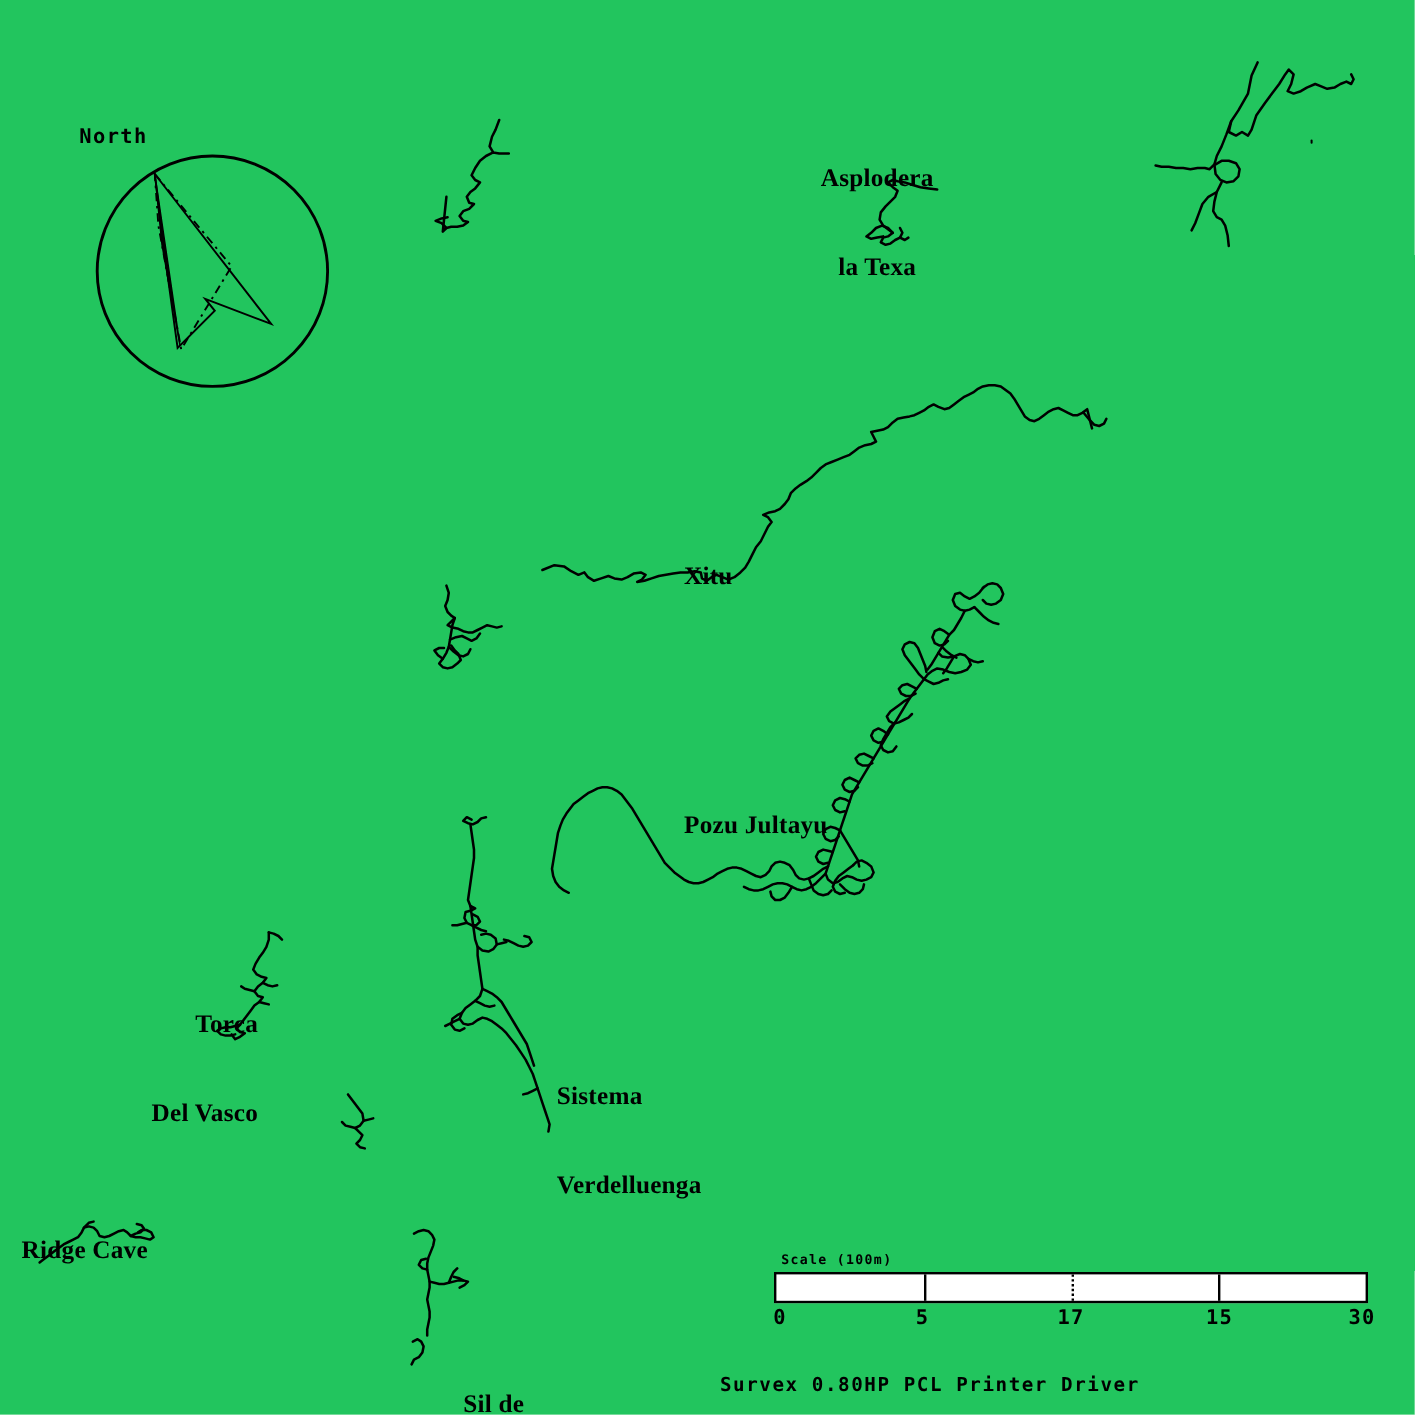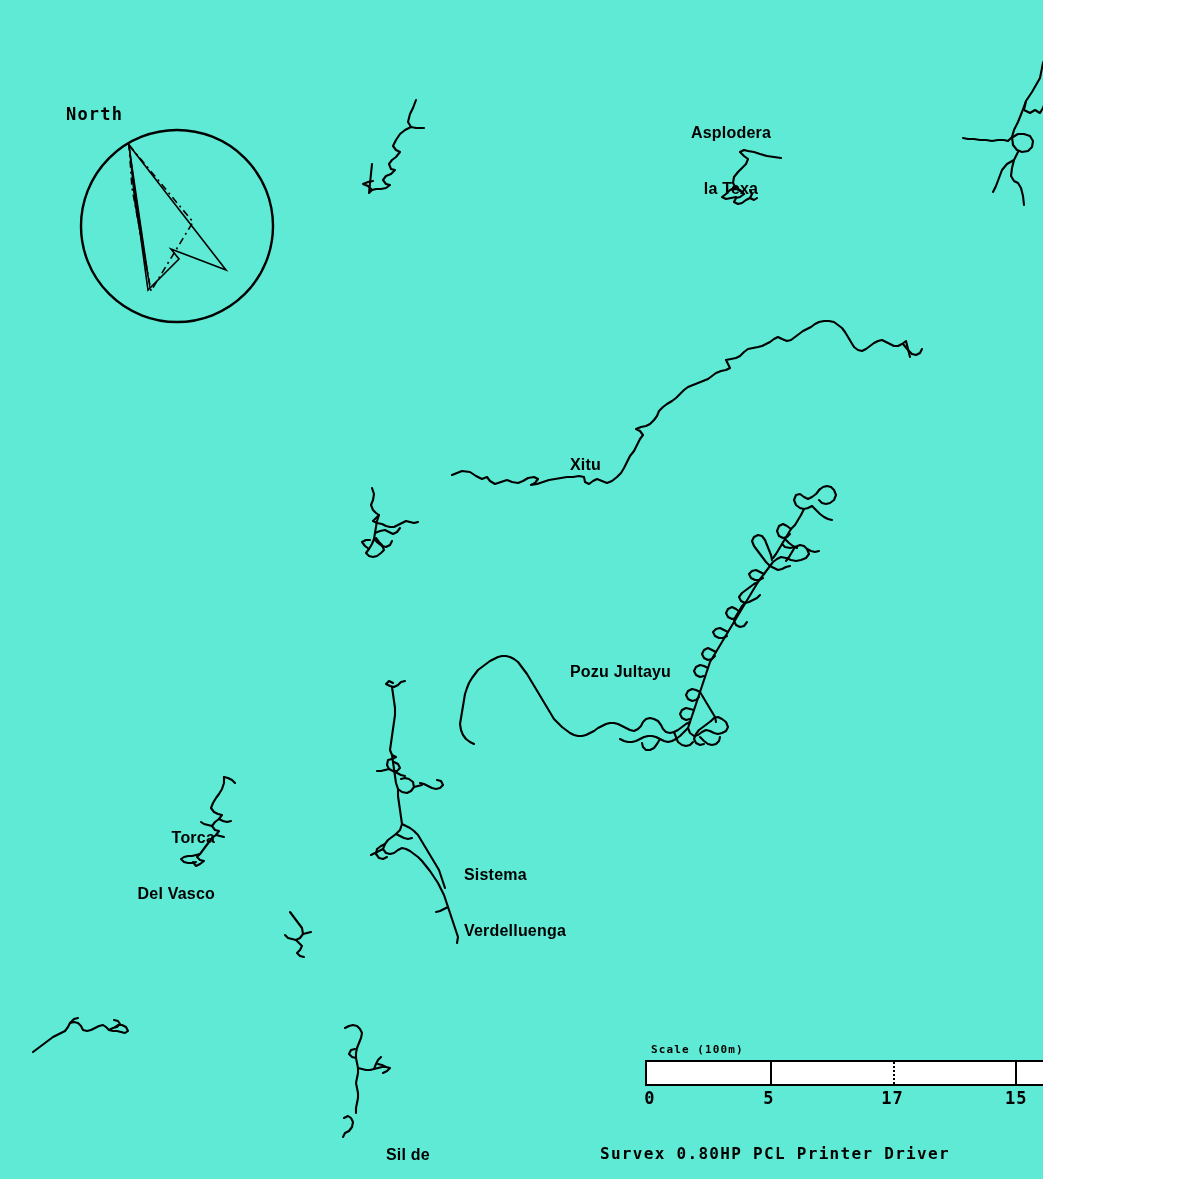--- a/index.html
+++ b/index.html
@@ -6,23 +6,23 @@
   html, body {
     margin: 0;
     padding: 0;
     background: #ffffff;
   }
   body {
     font-family: "Liberation Serif", serif;
   }
   #map-root {
     position: relative;
-    width: 1043px;
+    width: 1179px;
     height: 1179px;
-    background: #5eead4;
+    background: #22c55e;
     overflow: hidden;
   }
   #survey-svg {
     position: absolute;
     left: 0;
     top: 0;
     width: 1179px;
     height: 1179px;
   }
   .passage {
@@ -35,22 +35,22 @@
   .passage-thin {
     fill: none;
     stroke: #000000;
     stroke-width: 1.7;
     stroke-linecap: round;
     stroke-linejoin: round;
   }
   
   .cave-label {
     position: absolute;
-    font-family: Liberation Sans, sans-serif;
-    font-size: 16px;
+    font-family: Liberation Serif, serif;
+    font-size: 21px;
     font-weight: 700;
     color: #000000;
     line-height: 1.18;
     white-space: pre;
     letter-spacing: 0.2px;
   }
   .cave-label.right-align { text-align: right; }
   .cave-label.center-align { text-align: center; }
 
   
@@ -361,25 +361,28 @@
 
   <div class="cave-label right-align" style="left:0px; top:791px; width:215px;">
     <div>Torca</div>
     <div>Del Vasco</div>
   </div>
 
   <div class="cave-label" style="left:570px; top:625px;">
     <div>Pozu Jultayu</div>
   </div>
 
-  <div class="cave-label" style="left:464px; top:828px;">
+  <div class="cave-label" style="left:464px; top:851px;">
     <div>Sistema</div>
     <div>Verdelluenga</div>
   </div>
 
+  <div class="cave-label" style="left:18px; top:979px;">
+    <div>Ridge Cave</div>
+  </div>
 
   <div class="cave-label" style="left:386px; top:1108px;">
     <div>Sil de</div>
     
   </div>
 
 
   <div id="scale-block">
     <div id="scale-caption">Scale (100m)</div>
     <div id="scale-bar">

